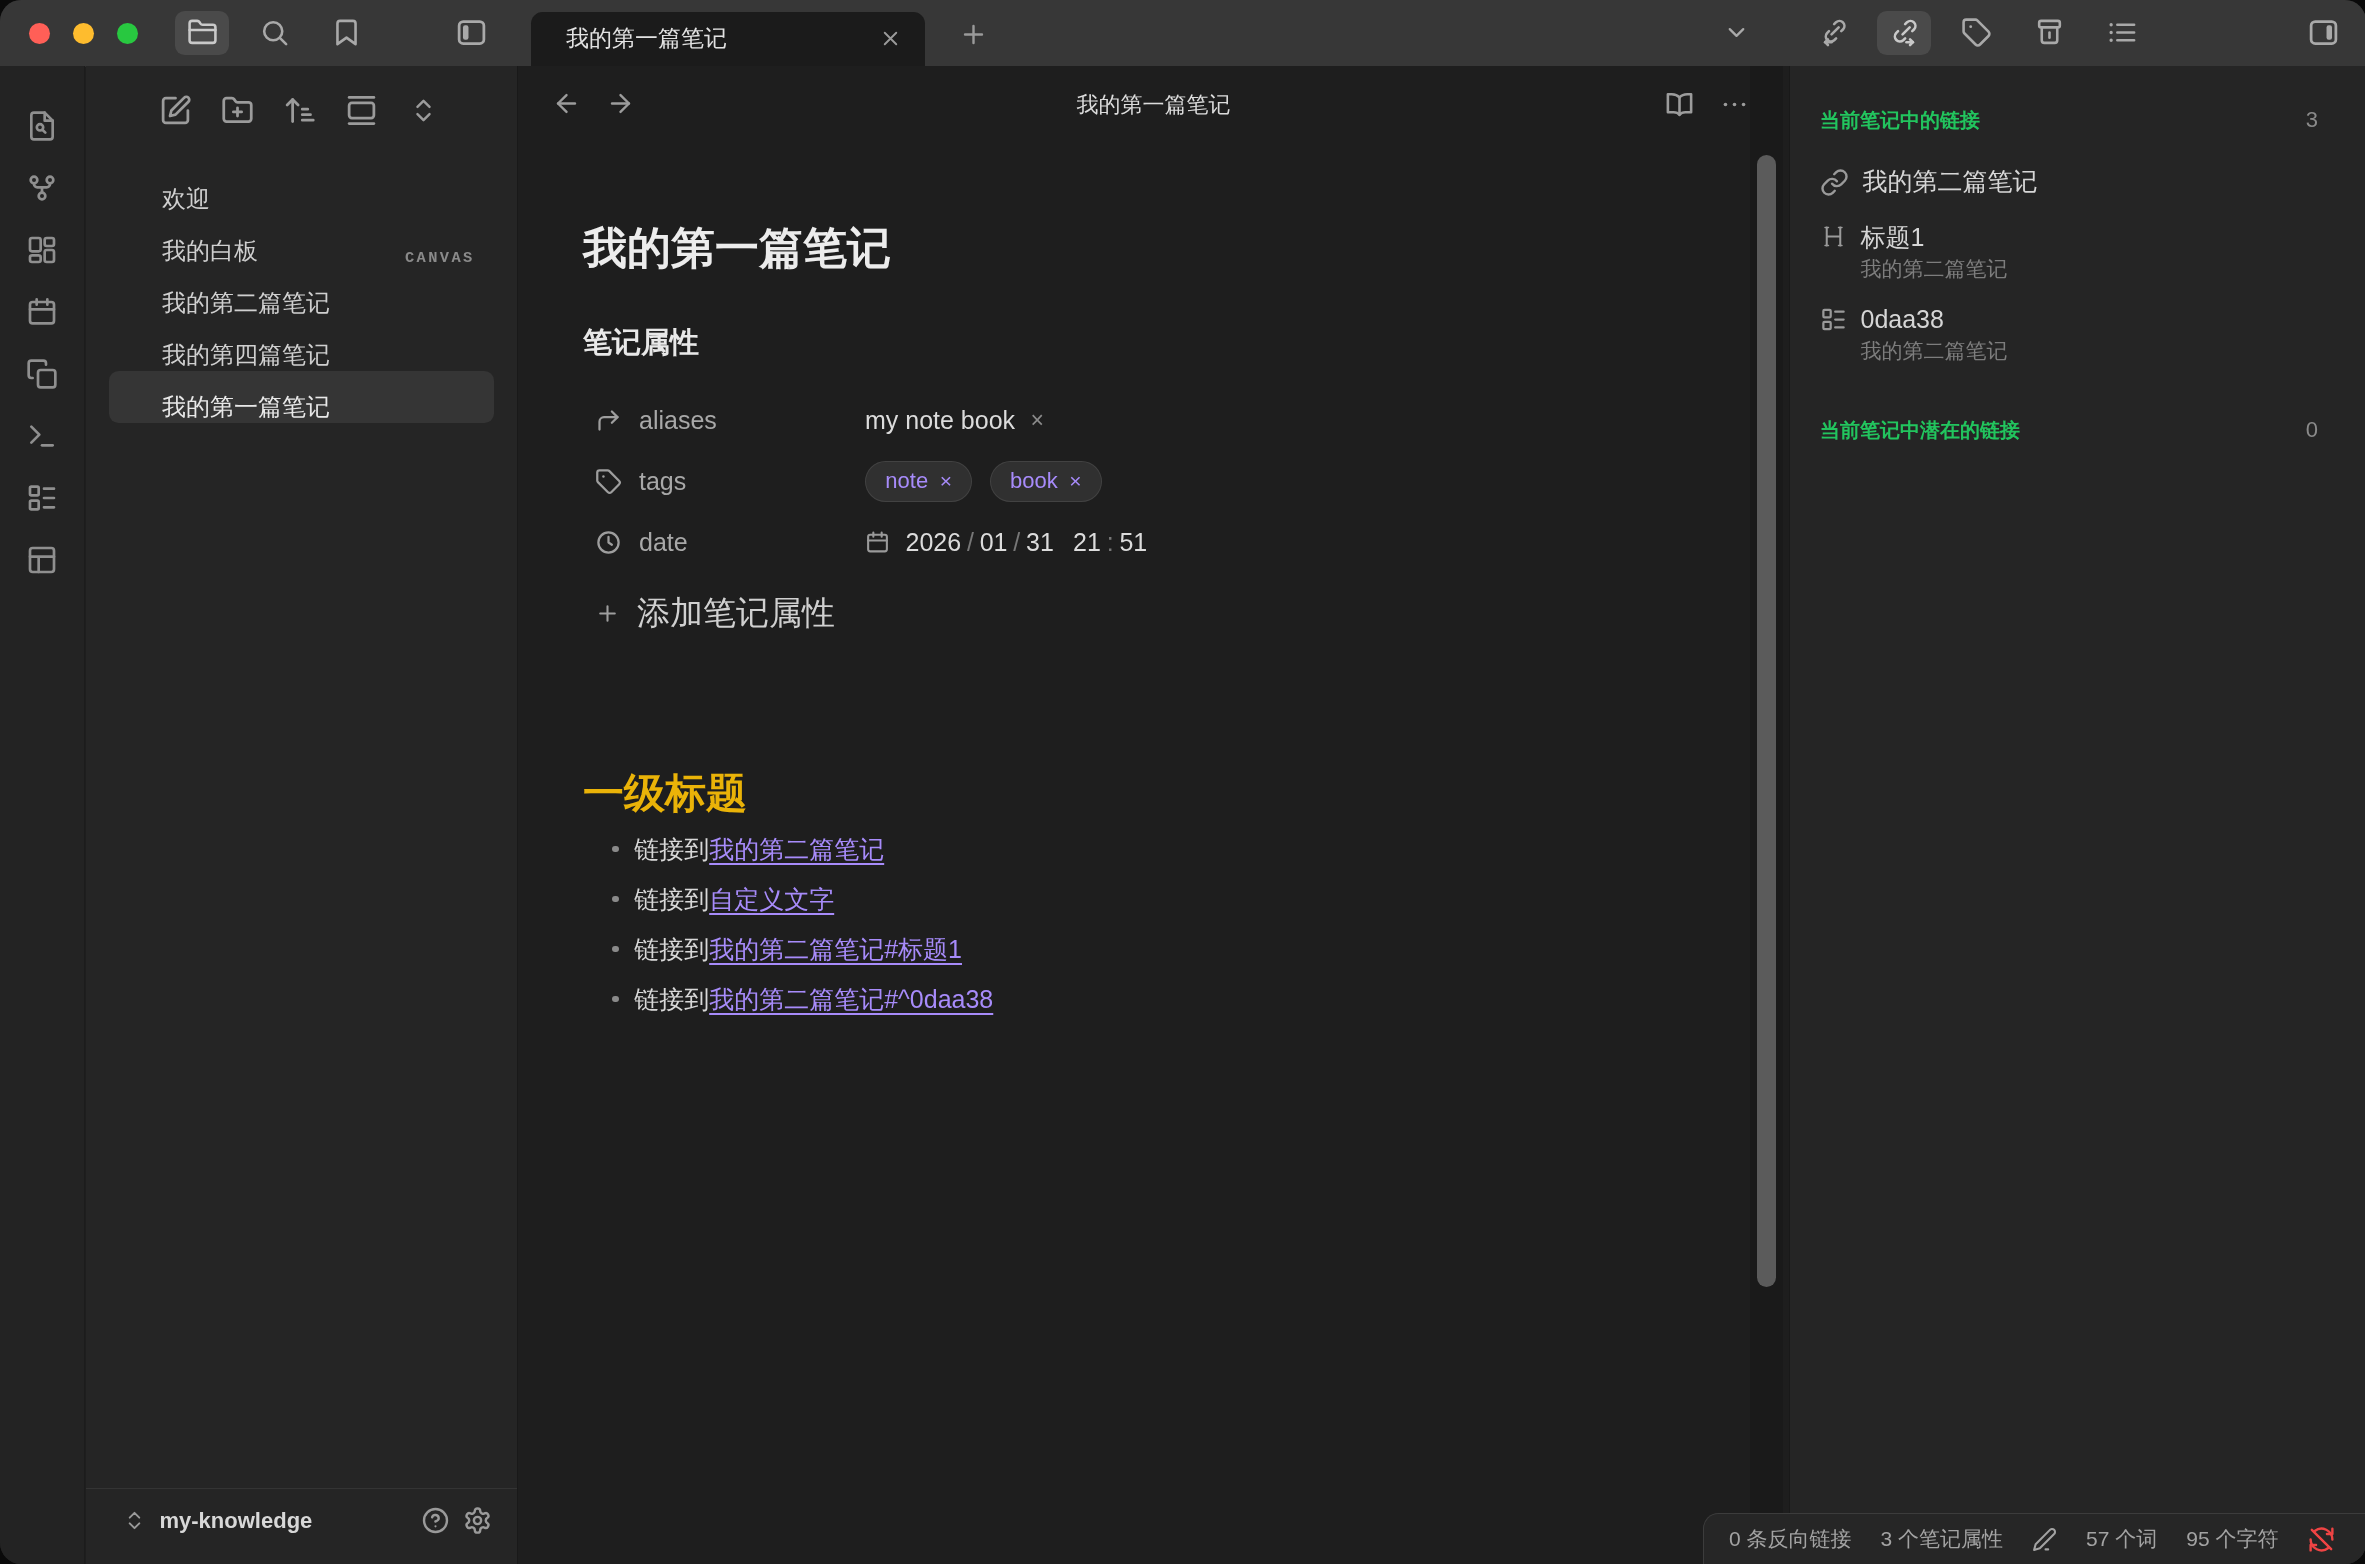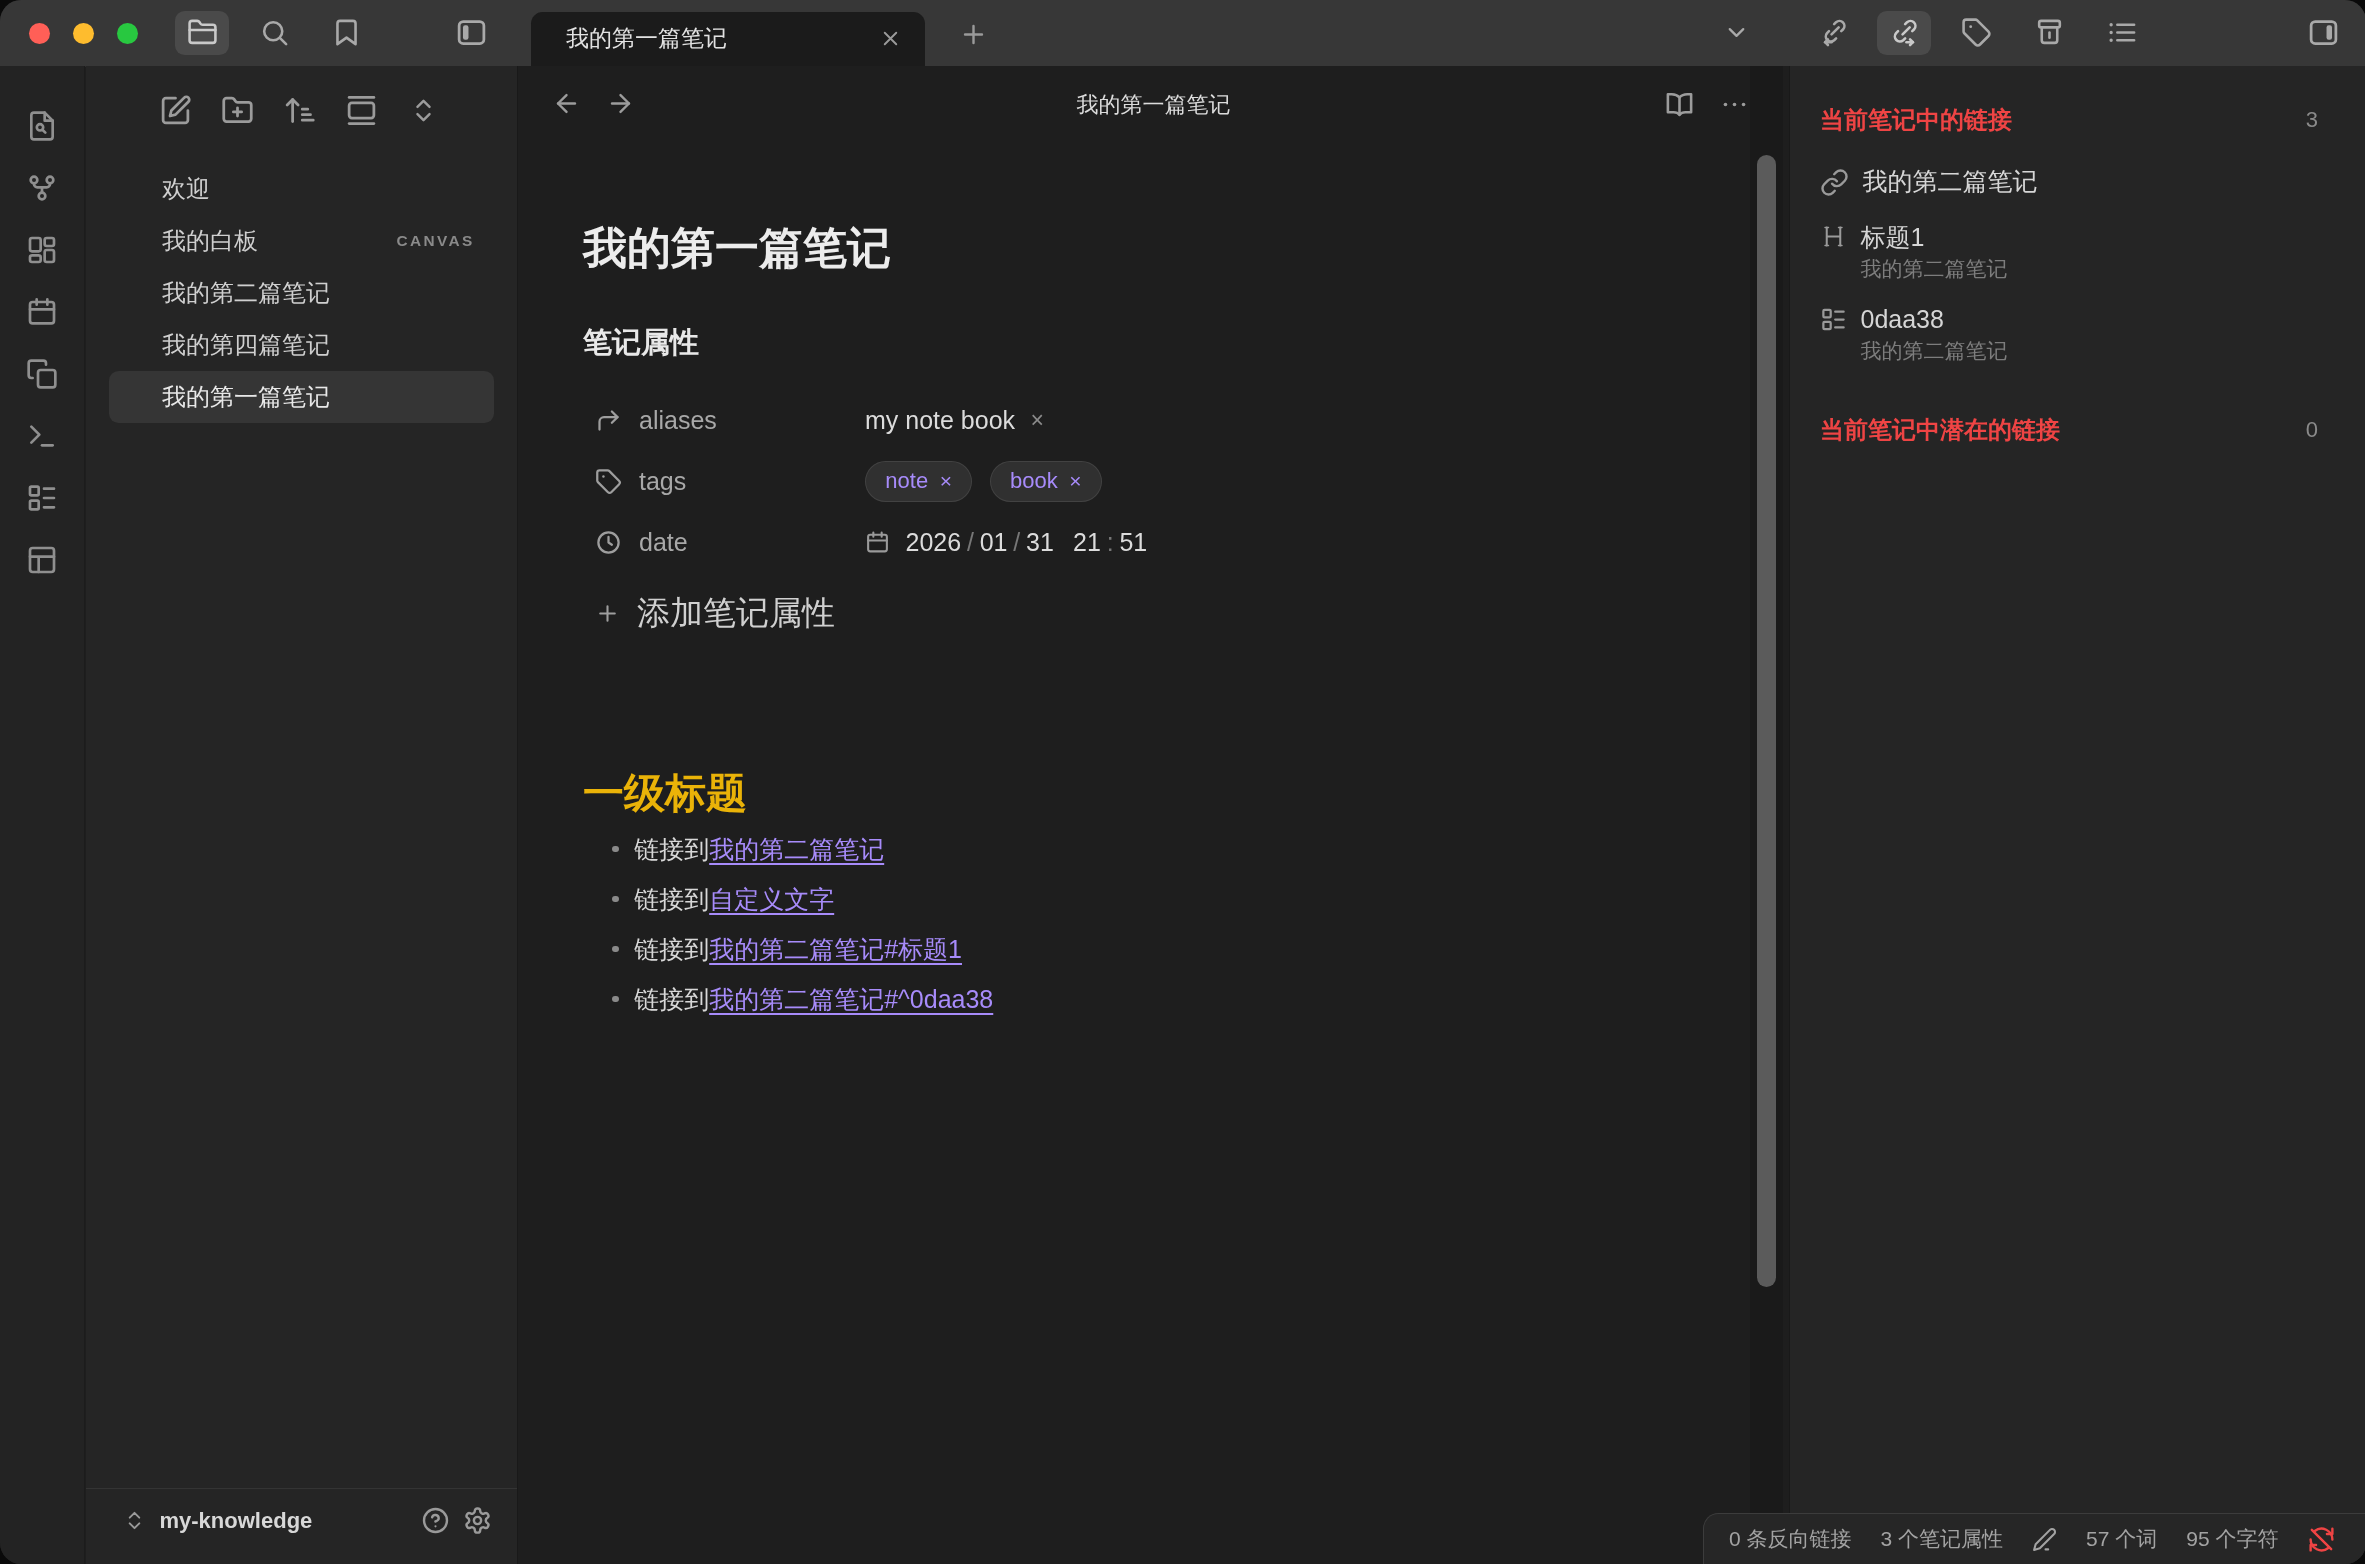--- a/index.html
+++ b/index.html
@@ -23,22 +23,22 @@
   
   .ribbon{position:absolute;left:0;top:66px;bottom:0;width:85px;background:#232323;border-right:1px solid #1c1c1c;
     display:flex;flex-direction:column;align-items:center;padding-top:29px;box-sizing:border-box;}
   .ribbon-btn{width:62px;height:62px;display:flex;align-items:center;justify-content:center;color:#8f8f8f;}
 
   
   .sidebar{position:absolute;left:86px;top:66px;bottom:0;width:431px;background:#252525;box-sizing:border-box;}
   .sidebar-toolbar{display:flex;gap:29px;padding:27px 0 0 73px;color:#9b9b9b;}
   .sb-tool{width:33px;height:35px;display:flex;align-items:center;justify-content:center;}
   .file-list{margin-top:35px;padding:0 23px;}
-  .file-item{height:52px;border-radius:9.7px;display:flex;align-items:center;padding:0 19.3px 0 53px;
-    font-size:24px;color:#cfcfcf;}
+  .file-item{height:52px;border-radius:9.7px;display:flex;align-items:flex-end;padding:0 19.3px 0 53px;
+    font-size:24px;color:#cfcfcf;font-family:Liberation Mono, monospace;}
   .file-item.selected{background:#353535;color:#e8e8e8;}
   .badge{margin-left:auto;font-size:15.4px;letter-spacing:2.4px;color:#8a8a8a;font-weight:700;}
   .vault-row{position:absolute;left:0;right:0;bottom:12px;height:64px;border-top:1px solid rgba(255,255,255,0.07);
     display:flex;align-items:center;gap:13.5px;padding:0 25px 0 37px;box-sizing:border-box;color:#9a9a9a;}
   .vault-name{font-size:22px;font-weight:600;color:#d8d8d8;margin-right:auto;}
   .vault-ic{display:flex;color:#9a9a9a;}
 
   
   .editor{position:absolute;left:517px;top:66px;bottom:0;width:1273px;background:#1e1e1e;
     border-left:1px solid #191919;border-right:1px solid #191919;box-sizing:border-box;}
@@ -70,21 +70,21 @@
   .bullet{display:flex;align-items:center;height:50px;font-size:25px;color:#d8d8d8;padding-left:29px;}
   .bullet .dot{width:6.8px;height:6.8px;border-radius:50%;background:#8a8a8a;margin-right:15.4px;flex:none;}
   .bullet a{color:#a78bfa;text-decoration:underline;text-underline-offset:4.8px;cursor:pointer;}
   .scroll-track{position:absolute;top:0;bottom:0;right:5.8px;width:33px;background:#1a1a1a;}
   .scroll-thumb{position:absolute;top:89px;right:13.5px;width:18.3px;height:1132px;background:#5b5b5b;border-radius:9.7px;z-index:2;}
 
   
   .right-panel{position:absolute;left:1790px;right:0;top:66px;bottom:0;background:#252525;
     padding:33px 48px 0 30px;box-sizing:border-box;}
   .panel-header{display:flex;justify-content:space-between;align-items:center;height:42px;}
-  .panel-title{font-size:24px;font-weight:700;color:#ef4444;}
+  .panel-title{font-size:20px;font-weight:700;color:#22c55e;}
   .panel-count{font-size:22px;color:#8a8a8a;}
   .link-item{display:flex;gap:13.5px;align-items:flex-start;}
   .link-item .ic{color:#9a9a9a;margin-top:7.7px;flex:none;}
   .li-label{font-size:25px;color:#d6d6d6;line-height:42px;}
   .li-sub{font-size:21px;color:#7d7d7d;line-height:25px;margin-top:-1.9px;}
   .mt20{margin-top:19.3px;}.mt14{margin-top:13.5px;}.mt18{margin-top:17.4px;}
   .potential{margin-top:46px;}
 
   
   .status-bar{position:absolute;right:0;bottom:0;width:663px;height:51px;background:#262626;

